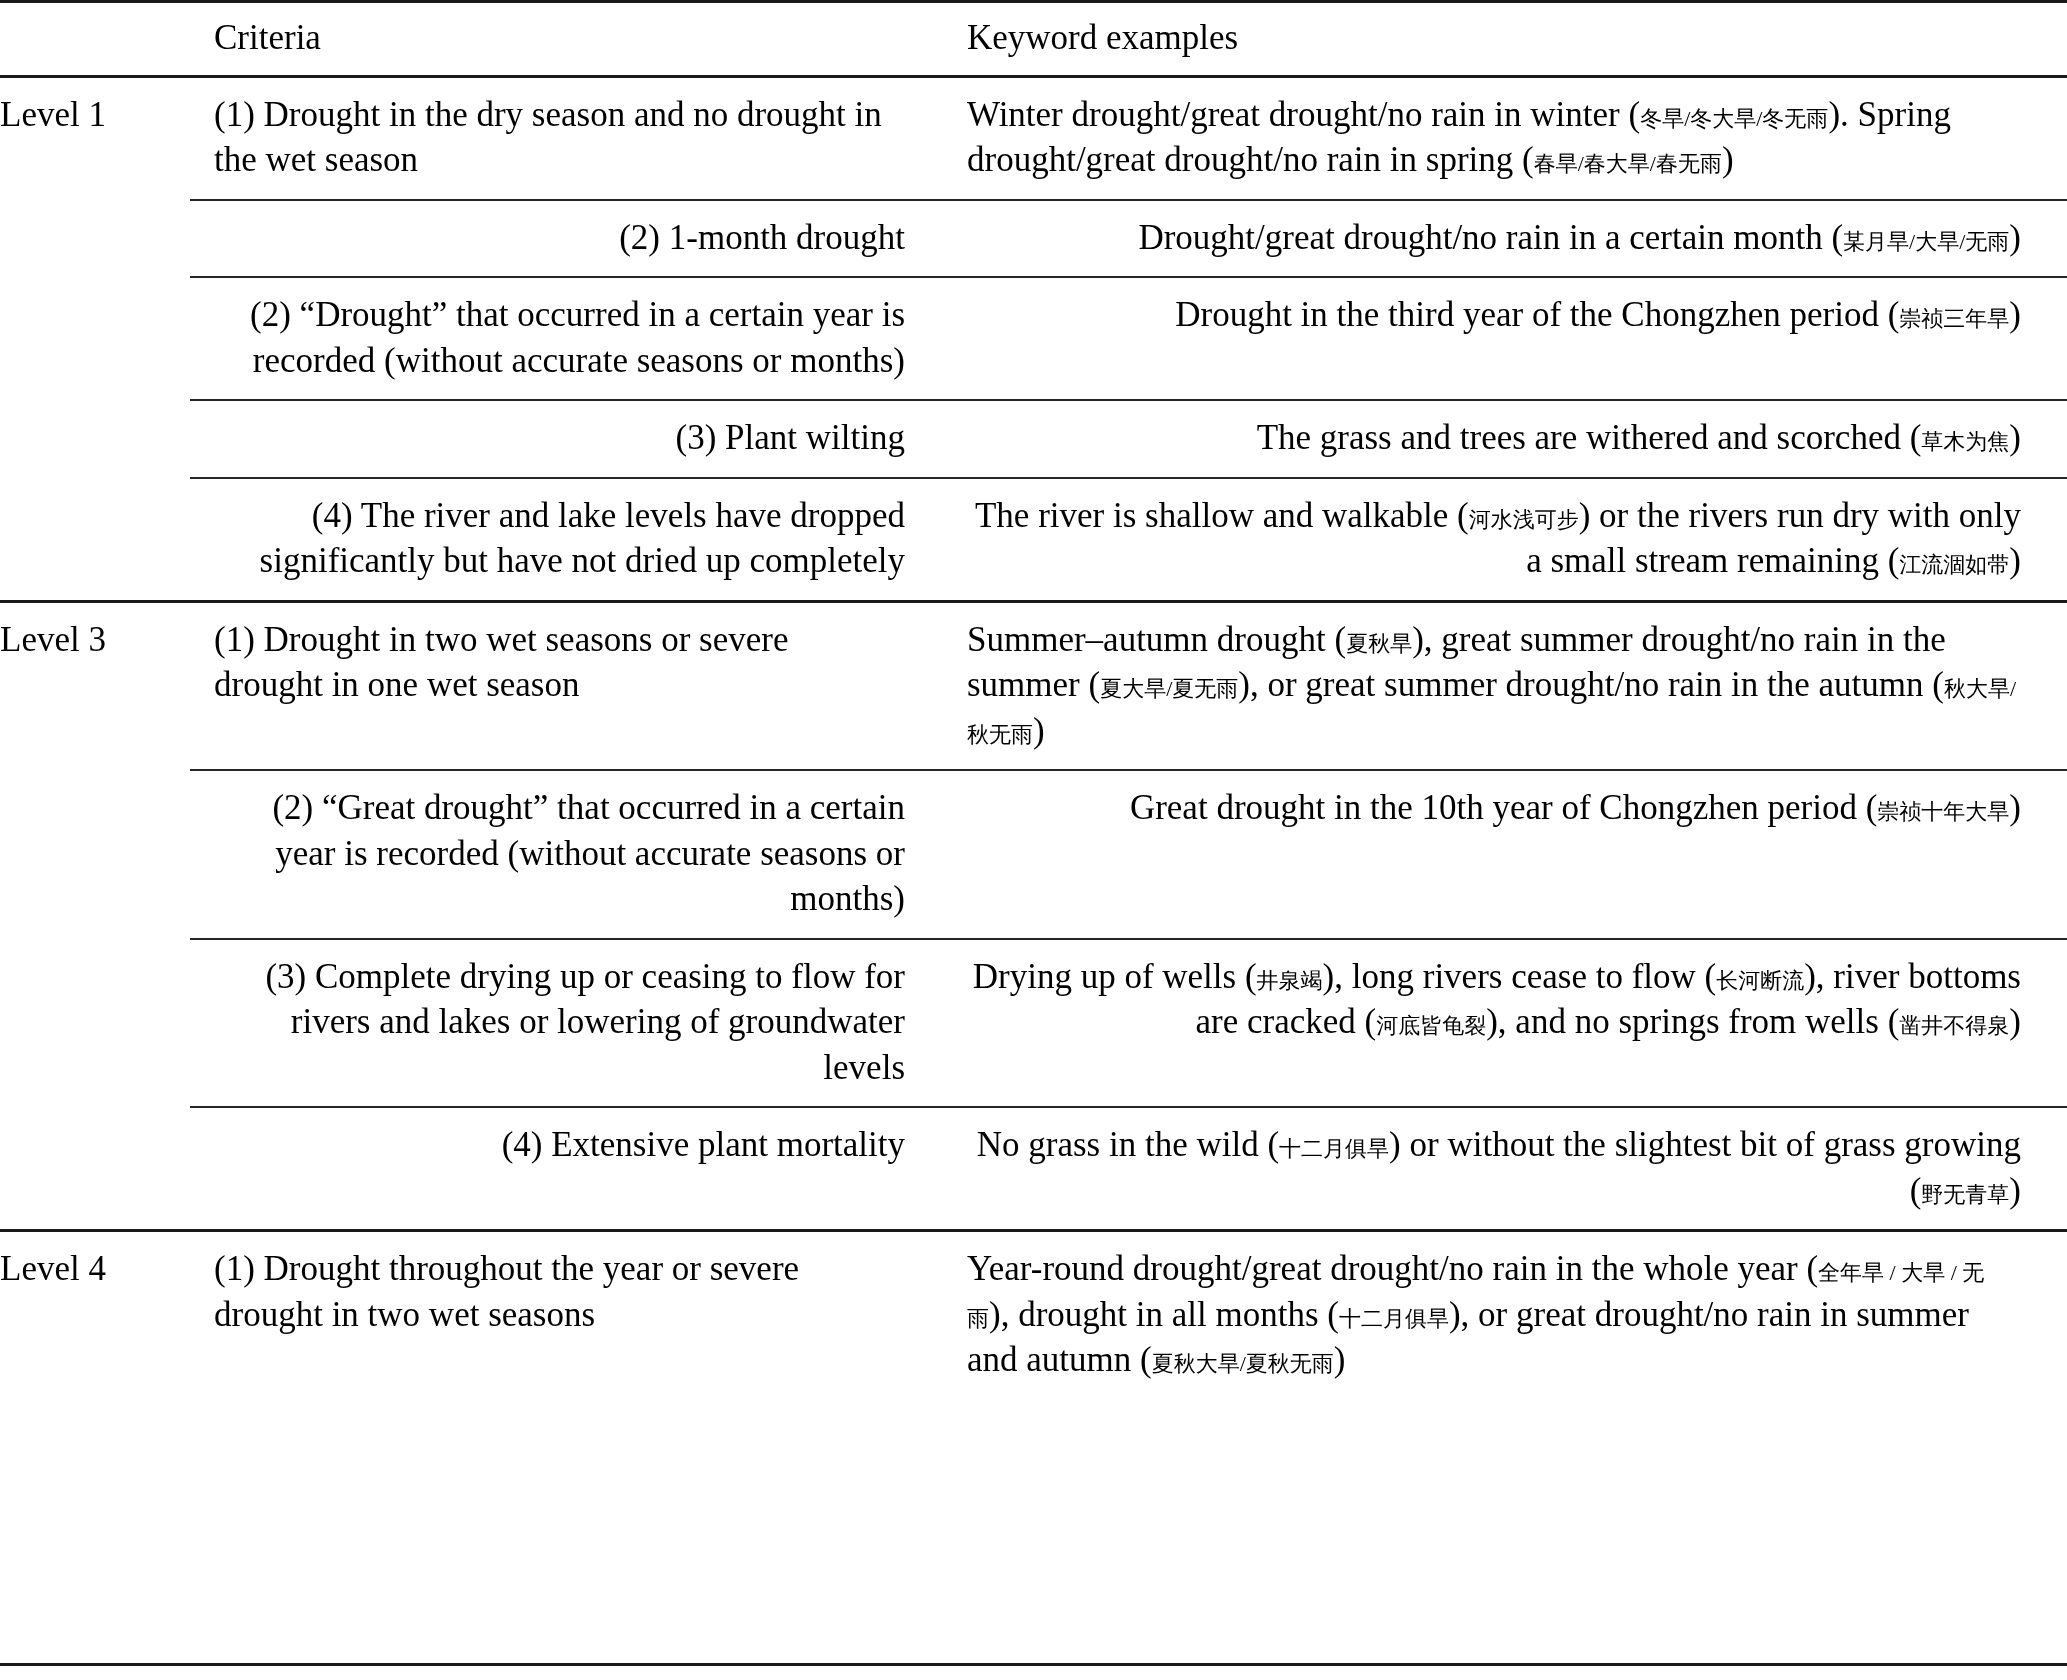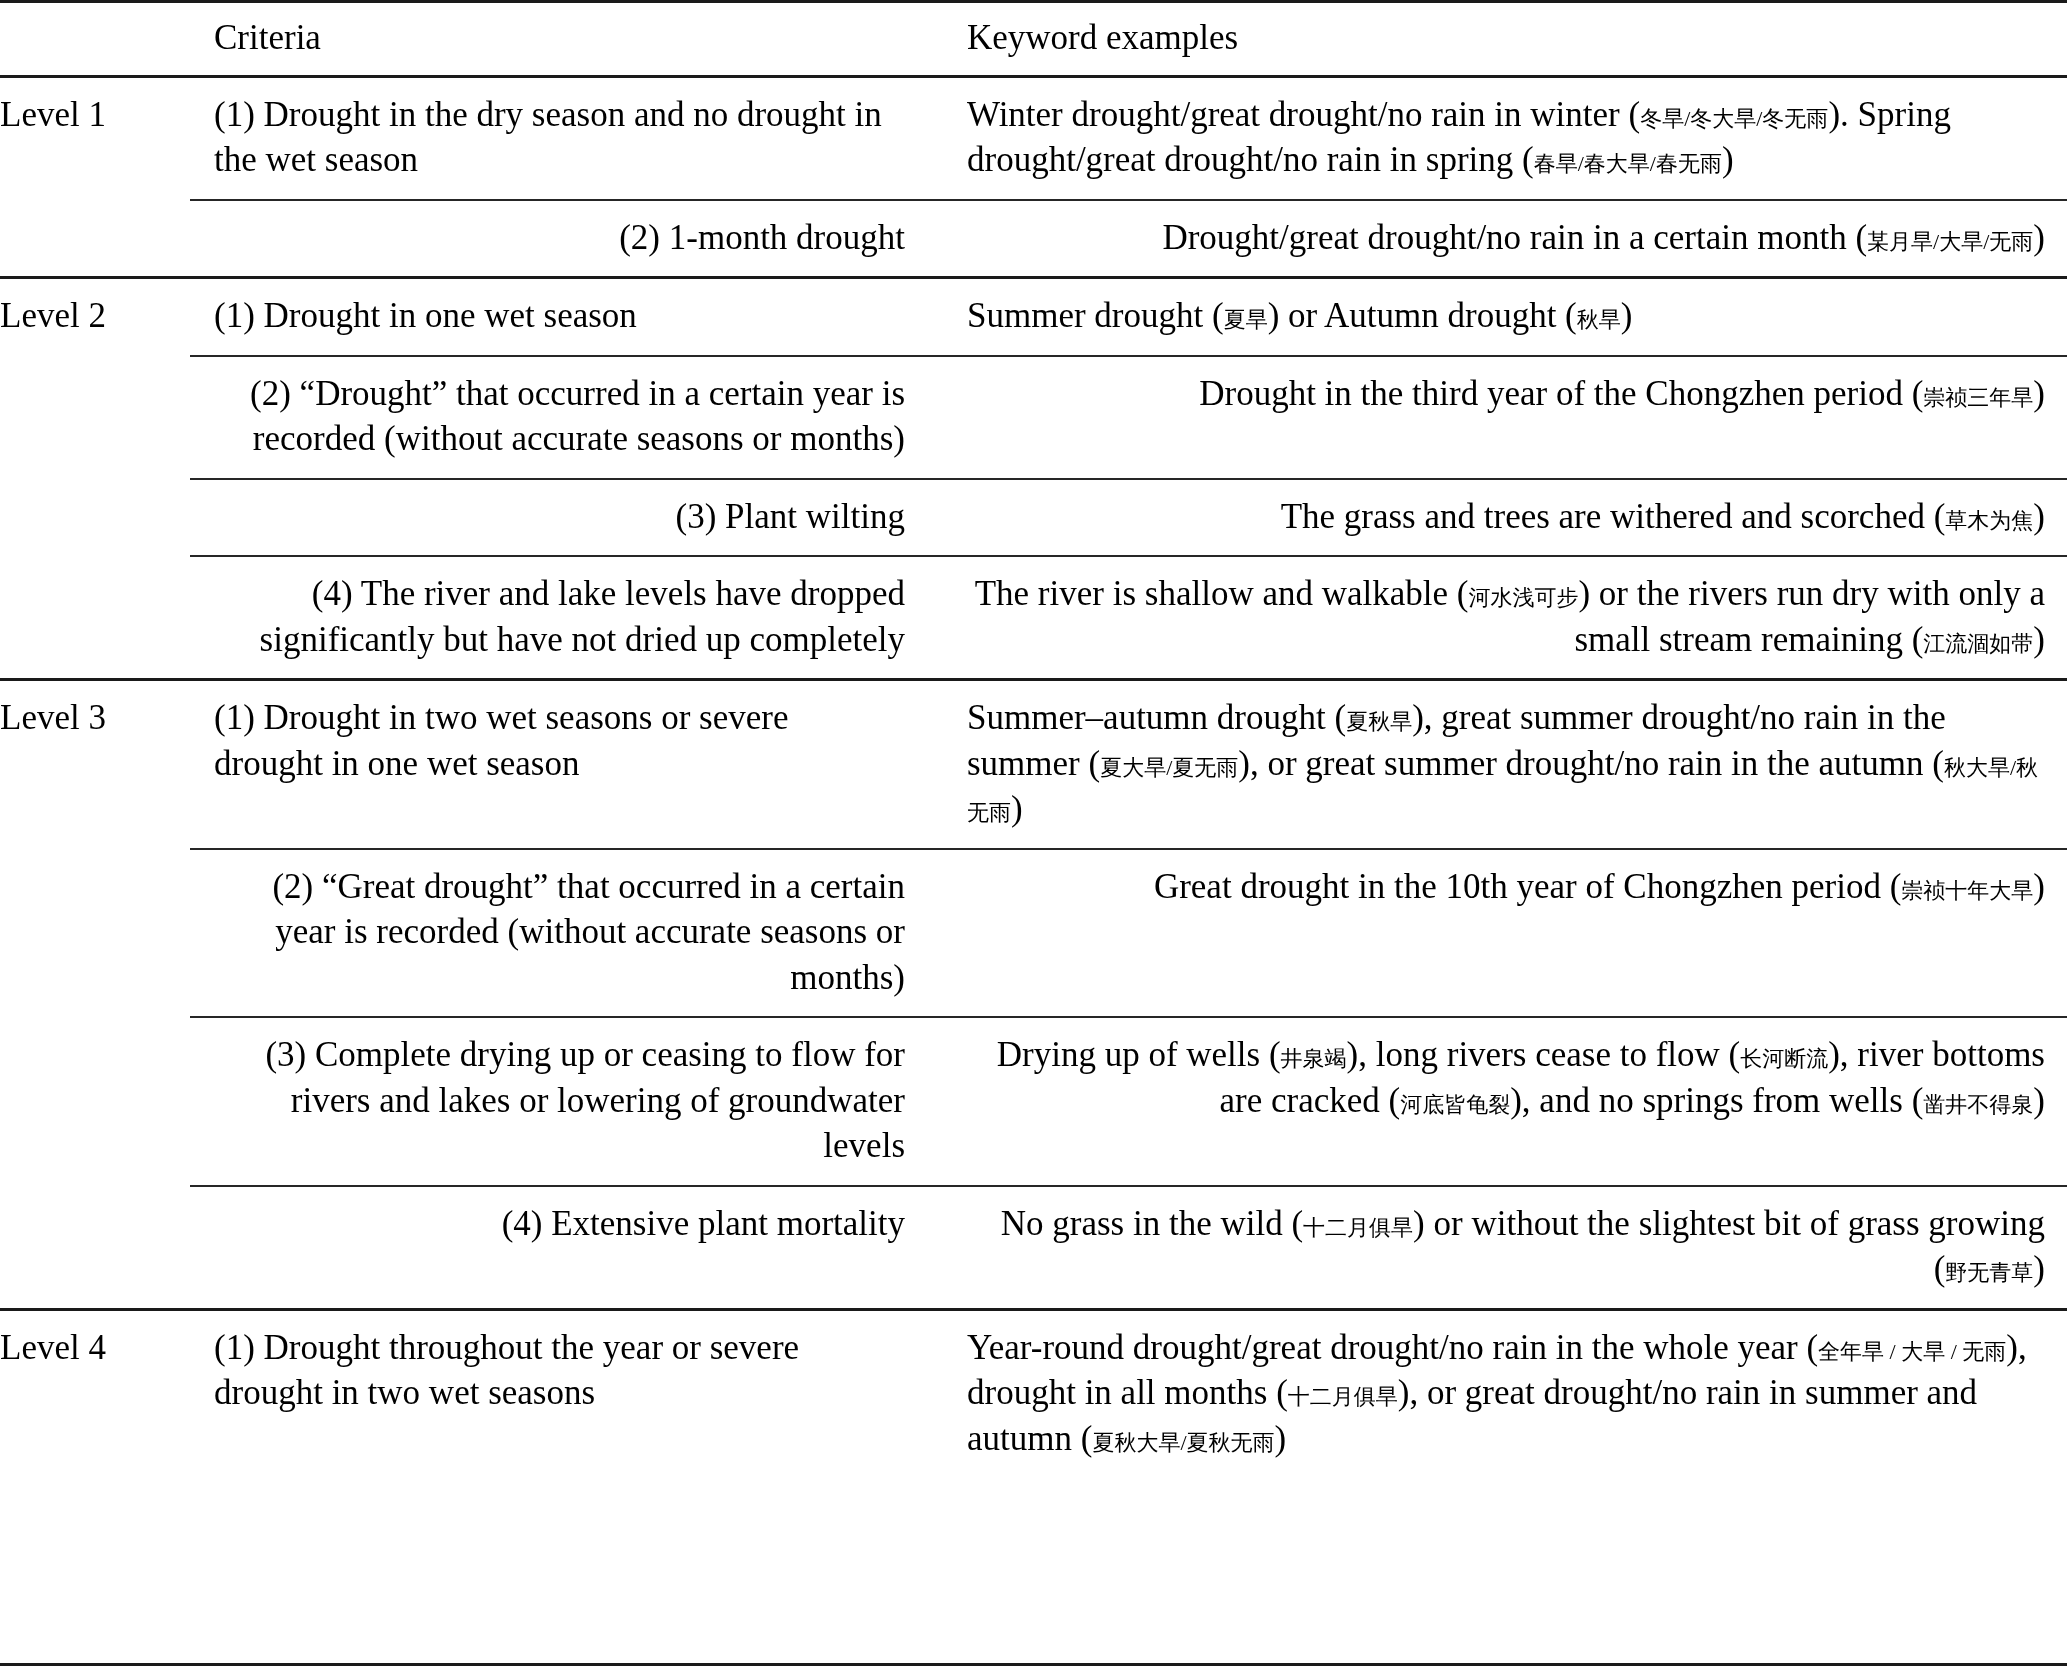--- a/index.html
+++ b/index.html
@@ -60,21 +60,21 @@
   td.level-cell {
     padding-right: 6px;
     white-space: nowrap;
   }
   td.crit-cell {
     padding-left: 24px;
     padding-right: 40px;
   }
   td.kw-cell {
     padding-left: 22px;
-    padding-right: 22px;
+    padding-right: 46px;
   }
 
   
   tr.header td {
     padding-top: 12px;
     padding-bottom: 14px;
   }
   .hdr-label { font-size: 35px; }
 
   
@@ -116,25 +116,20 @@
         <td class="crit-cell">(1) Drought in the dry season and no drought in the wet season</td>
         <td class="kw-cell"><span>Winter drought/great drought/no rain in winter (</span><span class="cjk">冬旱/冬大旱/冬无雨</span><span>). Spring drought/great drought/no rain in spring (</span><span class="cjk">春旱/春大旱/春无雨</span><span>)</span></td>
       </tr>
 
       <tr class="subrule">
         <td class="level-cell"></td>
         <td class="crit-cell">(2) 1-month drought</td>
         <td class="kw-cell"><span>Drought/great drought/no rain in a certain month (</span><span class="cjk">某月旱/大旱/无雨</span><span>)</span></td>
       </tr>
 
-      <tr class="grouprule">
-        <td class="level-cell">Level 2</td>
-        <td class="crit-cell">(1) Drought in one wet season</td>
-        <td class="kw-cell"><span>Summer drought (</span><span class="cjk">夏旱</span><span>) or Autumn drought (</span><span class="cjk">秋旱</span><span>)</span></td>
-      </tr>
 
       <tr class="subrule">
         <td class="level-cell"></td>
         <td class="crit-cell">(2) “Drought” that occurred in a certain year is recorded (without accurate seasons or months)</td>
         <td class="kw-cell"><span>Drought in the third year of the Chongzhen period (</span><span class="cjk">崇祯三年旱</span><span>)</span></td>
       </tr>
 
       <tr class="subrule">
         <td class="level-cell"></td>
         <td class="crit-cell">(3) Plant wilting</td>

